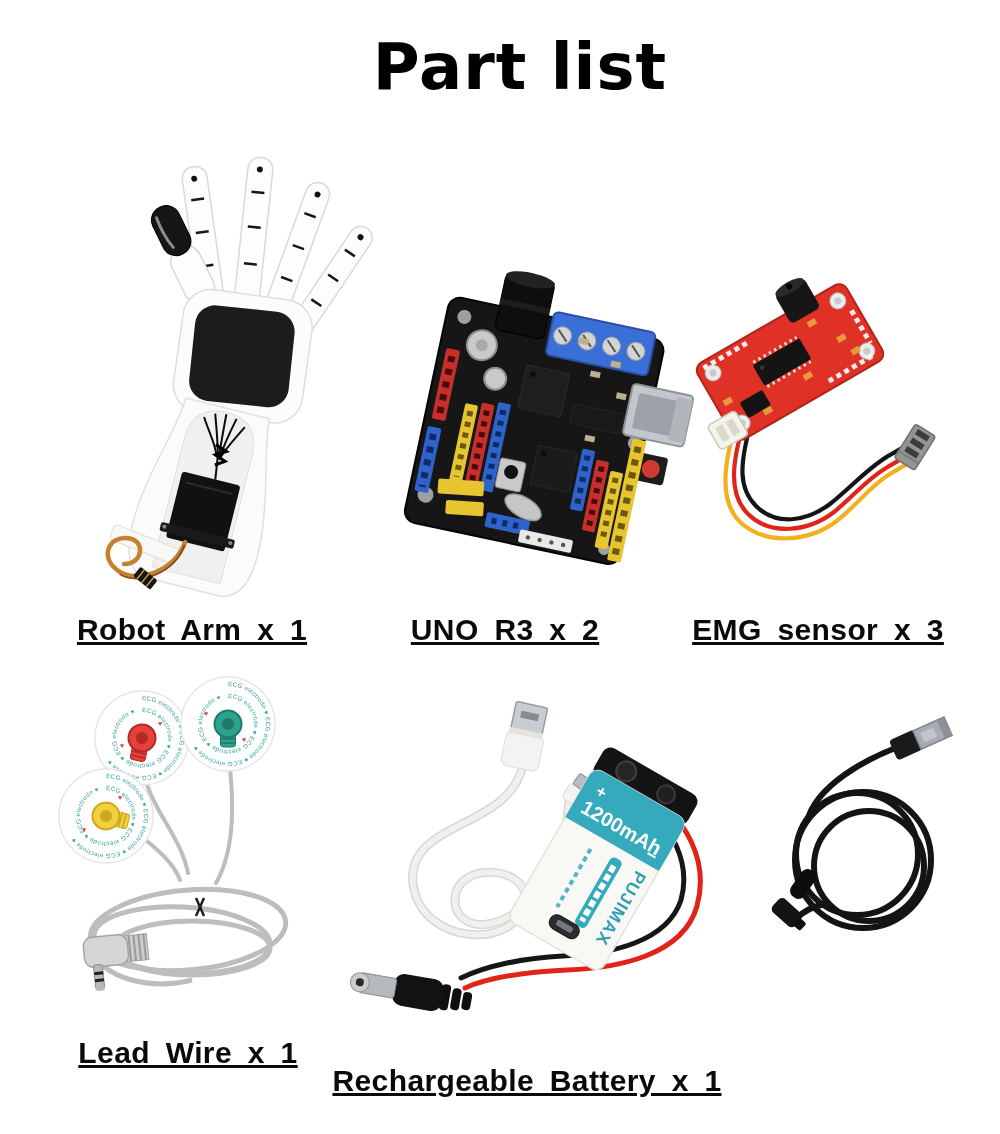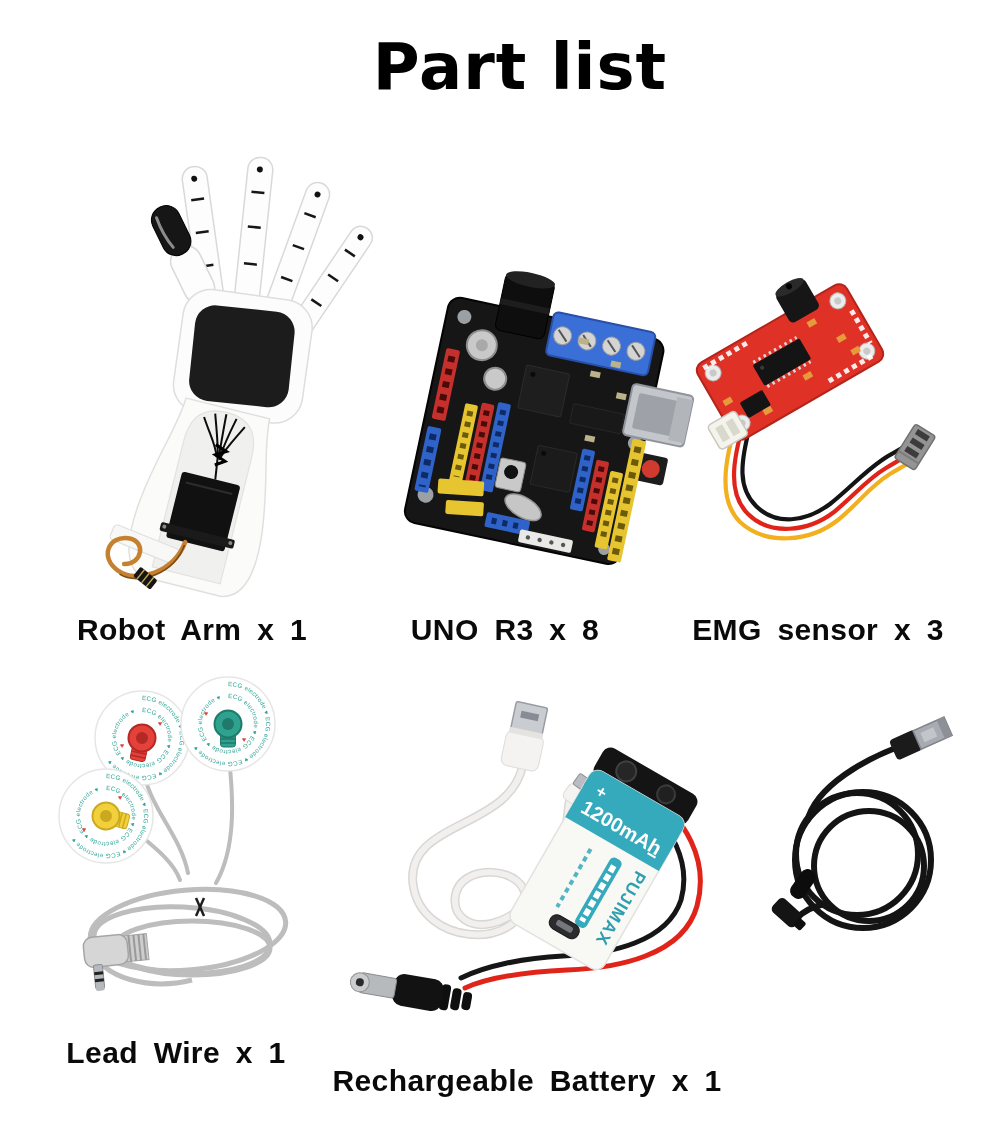--- a/index.html
+++ b/index.html
@@ -10,20 +10,21 @@
   .stage{position:absolute;inset:0}
   .title{
     position:absolute;left:20px;top:30px;width:1000px;margin:0;
     text-align:center;font-size:64px;font-weight:800;letter-spacing:1px;color:#000;
     font-family:"DejaVu Sans",sans-serif;
   }
   .caption{
     position:absolute;transform:translateX(-50%);white-space:nowrap;
     font-size:30px;font-weight:bold;color:#0a0a0a;letter-spacing:.4px;word-spacing:7px;
     font-family:"Liberation Sans",sans-serif;
+    text-decoration:underline;
   }
   .photo{position:absolute}
   .photo svg{display:block;overflow:visible}
 </style>
 </head>
 <body>
 
 <div class="stage">
 
   <h1 class="title">Part list</h1>
@@ -455,18 +456,18 @@
         <rect x="6" y="-5" width="14" height="10" fill="#c2c6cb"></rect>
       </g>
       <g transform="translate(50,218) rotate(-48)">
         <rect x="-9" y="-26" width="18" height="30" rx="5" fill="#141414"></rect>
         <rect x="-5" y="2" width="10" height="9" rx="2" fill="#0f0f0f"></rect>
       </g>
     </svg>
   </div>
 
   <div class="caption" style="left:192px;top:613px">Robot Arm x 1</div>
-  <div class="caption" style="left:505px;top:613px">UNO R3 x 8</div>
+  <div class="caption" style="left:505px;top:613px">UNO R3 x 2</div>
   <div class="caption" style="left:818px;top:613px">EMG sensor x 3</div>
-  <div class="caption" style="left:176px;top:1036px">Lead Wire x 1</div>
+  <div class="caption" style="left:188px;top:1036px">Lead Wire x 1</div>
   <div class="caption" style="left:527px;top:1064px">Rechargeable Battery x 1</div>
 
 </div>
 
 </body></html>

